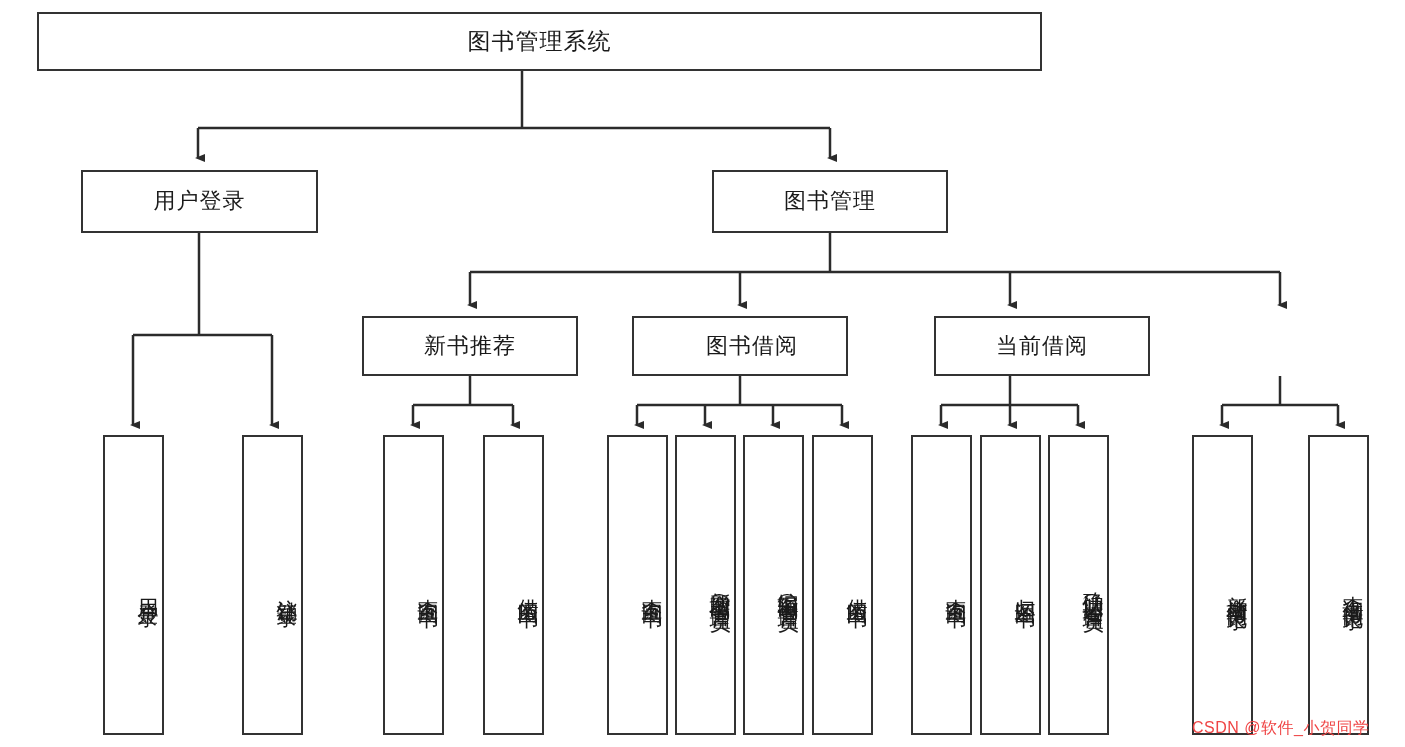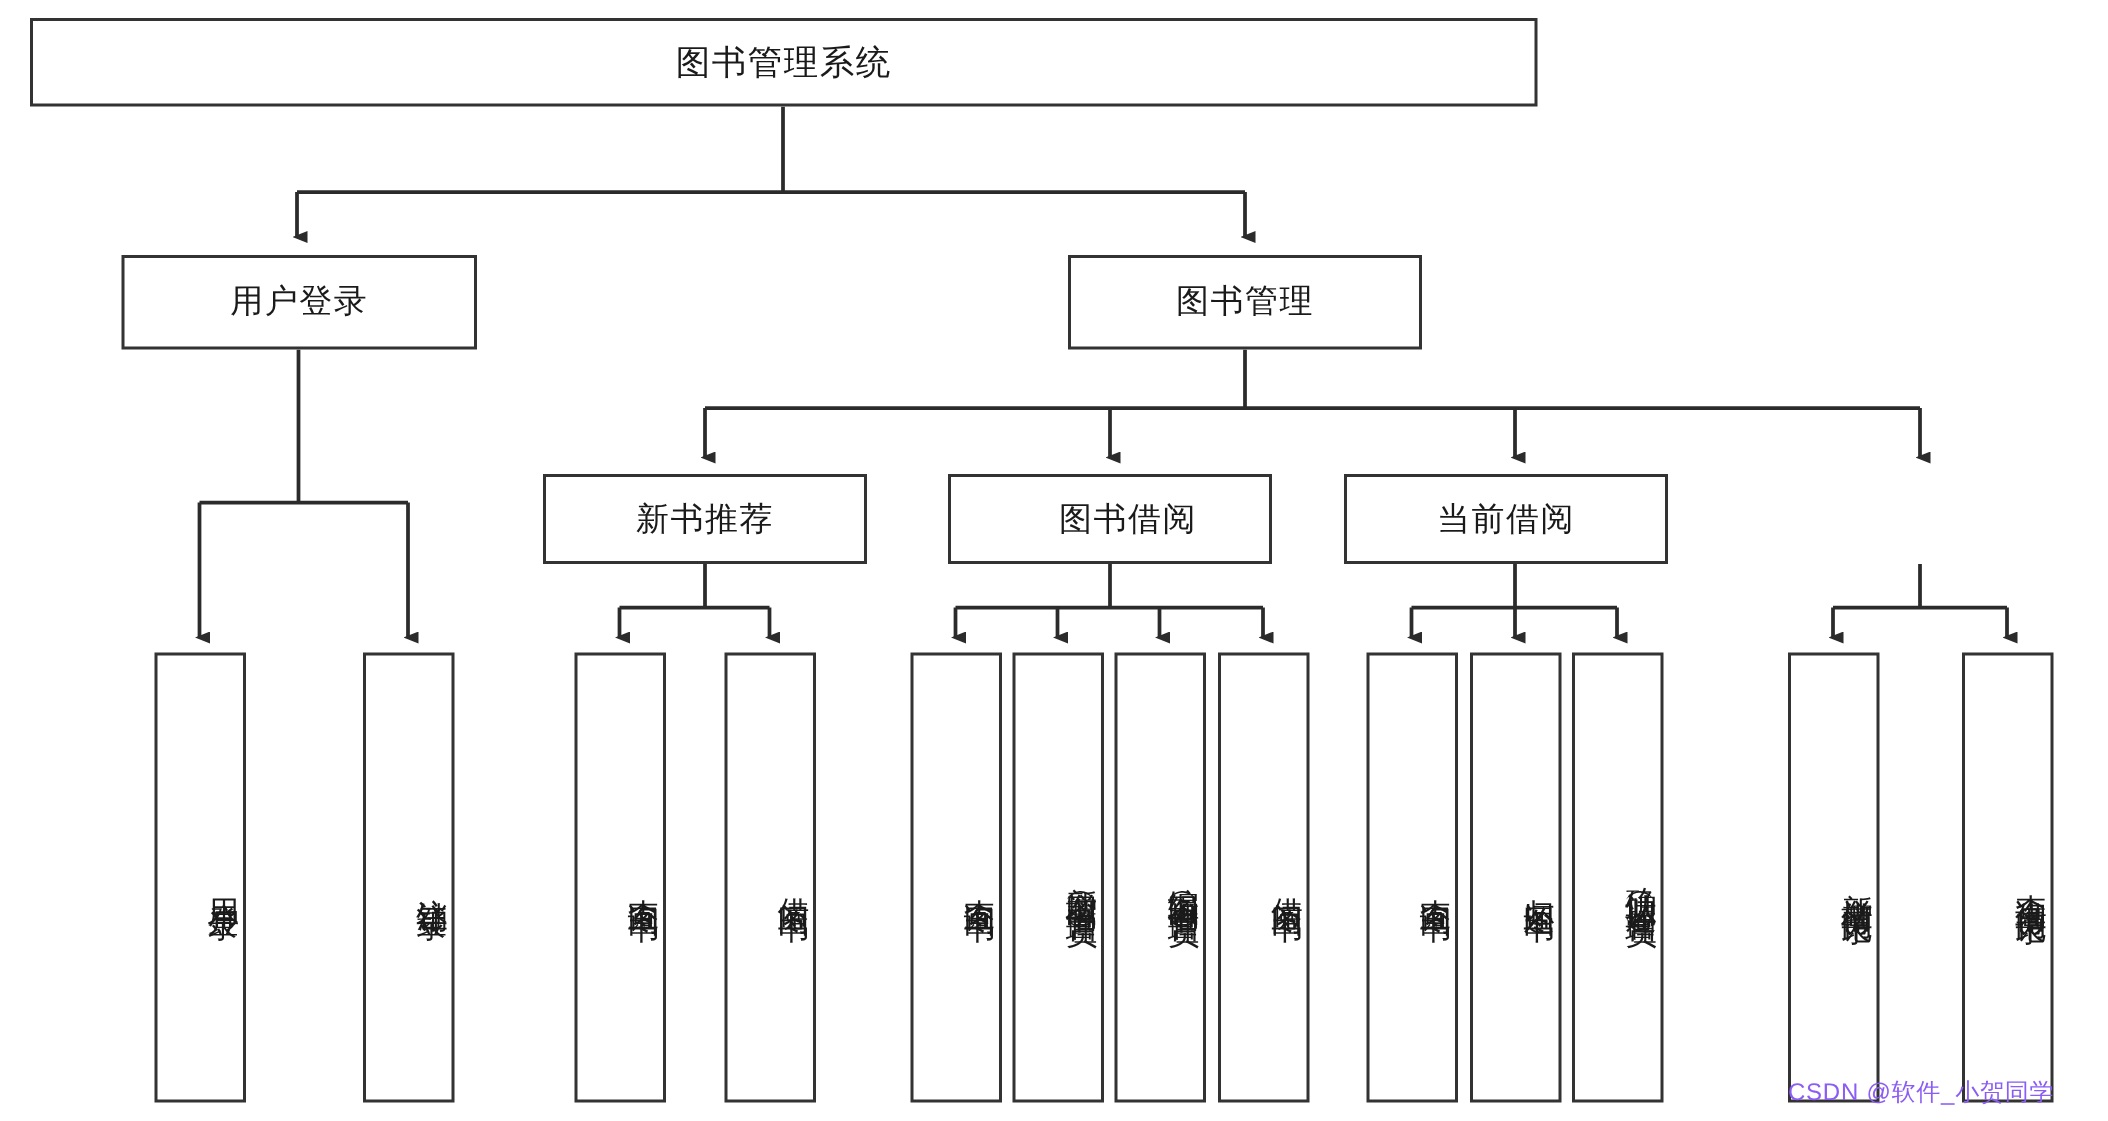--- a/index.html
+++ b/index.html
@@ -55,21 +55,21 @@
   }
   .node.v .vtext {
     writing-mode: vertical-rl;
     text-orientation: upright;
     display: block;
     text-align: center;
   }
   .watermark {
     position: absolute;
     font-size: 16px;
-    color: #8b5cf6;
+    color: #ef4444;
     white-space: nowrap;
     letter-spacing: 0.5px;
   }
 </style>
 </head>
 <body>
 
 <div id="canvas">
 
   <svg class="connectors" viewBox="0 0 1405 747" xmlns="http://www.w3.org/2000/svg">
@@ -115,38 +115,38 @@
       <path d="M1010,405 L1010,425" marker-end="url(#arrow)"></path>
       <path d="M1078,405 L1078,425" marker-end="url(#arrow)"></path>
 
       <path d="M1280,376 L1280,405"></path>
       <path d="M1222,405 L1338,405"></path>
       <path d="M1222,405 L1222,425" marker-end="url(#arrow)"></path>
       <path d="M1338,405 L1338,425" marker-end="url(#arrow)"></path>
     </g>
   </svg>
 
-  <div class="node h root" style="left:20px; top:12px; width:1005px; height:59px;">
+  <div class="node h root" style="left:37px; top:12px; width:1005px; height:59px;">
     <span>图书管理系统</span>
   </div>
 
   <div class="node h" style="left:81px; top:170px; width:237px; height:63px;">
     <span>用户登录</span>
   </div>
   <div class="node h" style="left:712px; top:170px; width:236px; height:63px;">
     <span>图书管理</span>
   </div>
 
   <div class="node h" style="left:362px; top:316px; width:216px; height:60px;">
     <span>新书推荐</span>
   </div>
   <div class="node h" style="left:632px; top:316px; width:216px; height:60px;padding-left:24px;">
     <span>图书借阅</span>
   </div>
-  <div class="node h" style="left:896px; top:316px; width:216px; height:60px;">
+  <div class="node h" style="left:934px; top:316px; width:216px; height:60px;">
     <span>当前借阅</span>
   </div>
 
   <div class="node v" style="left:103px; top:435px; width:61px; height:300px;">
     <span class="vtext">用户登录</span>
   </div>
   <div class="node v" style="left:242px; top:435px; width:61px; height:300px;">
     <span class="vtext">注销登录</span>
   </div>
 

